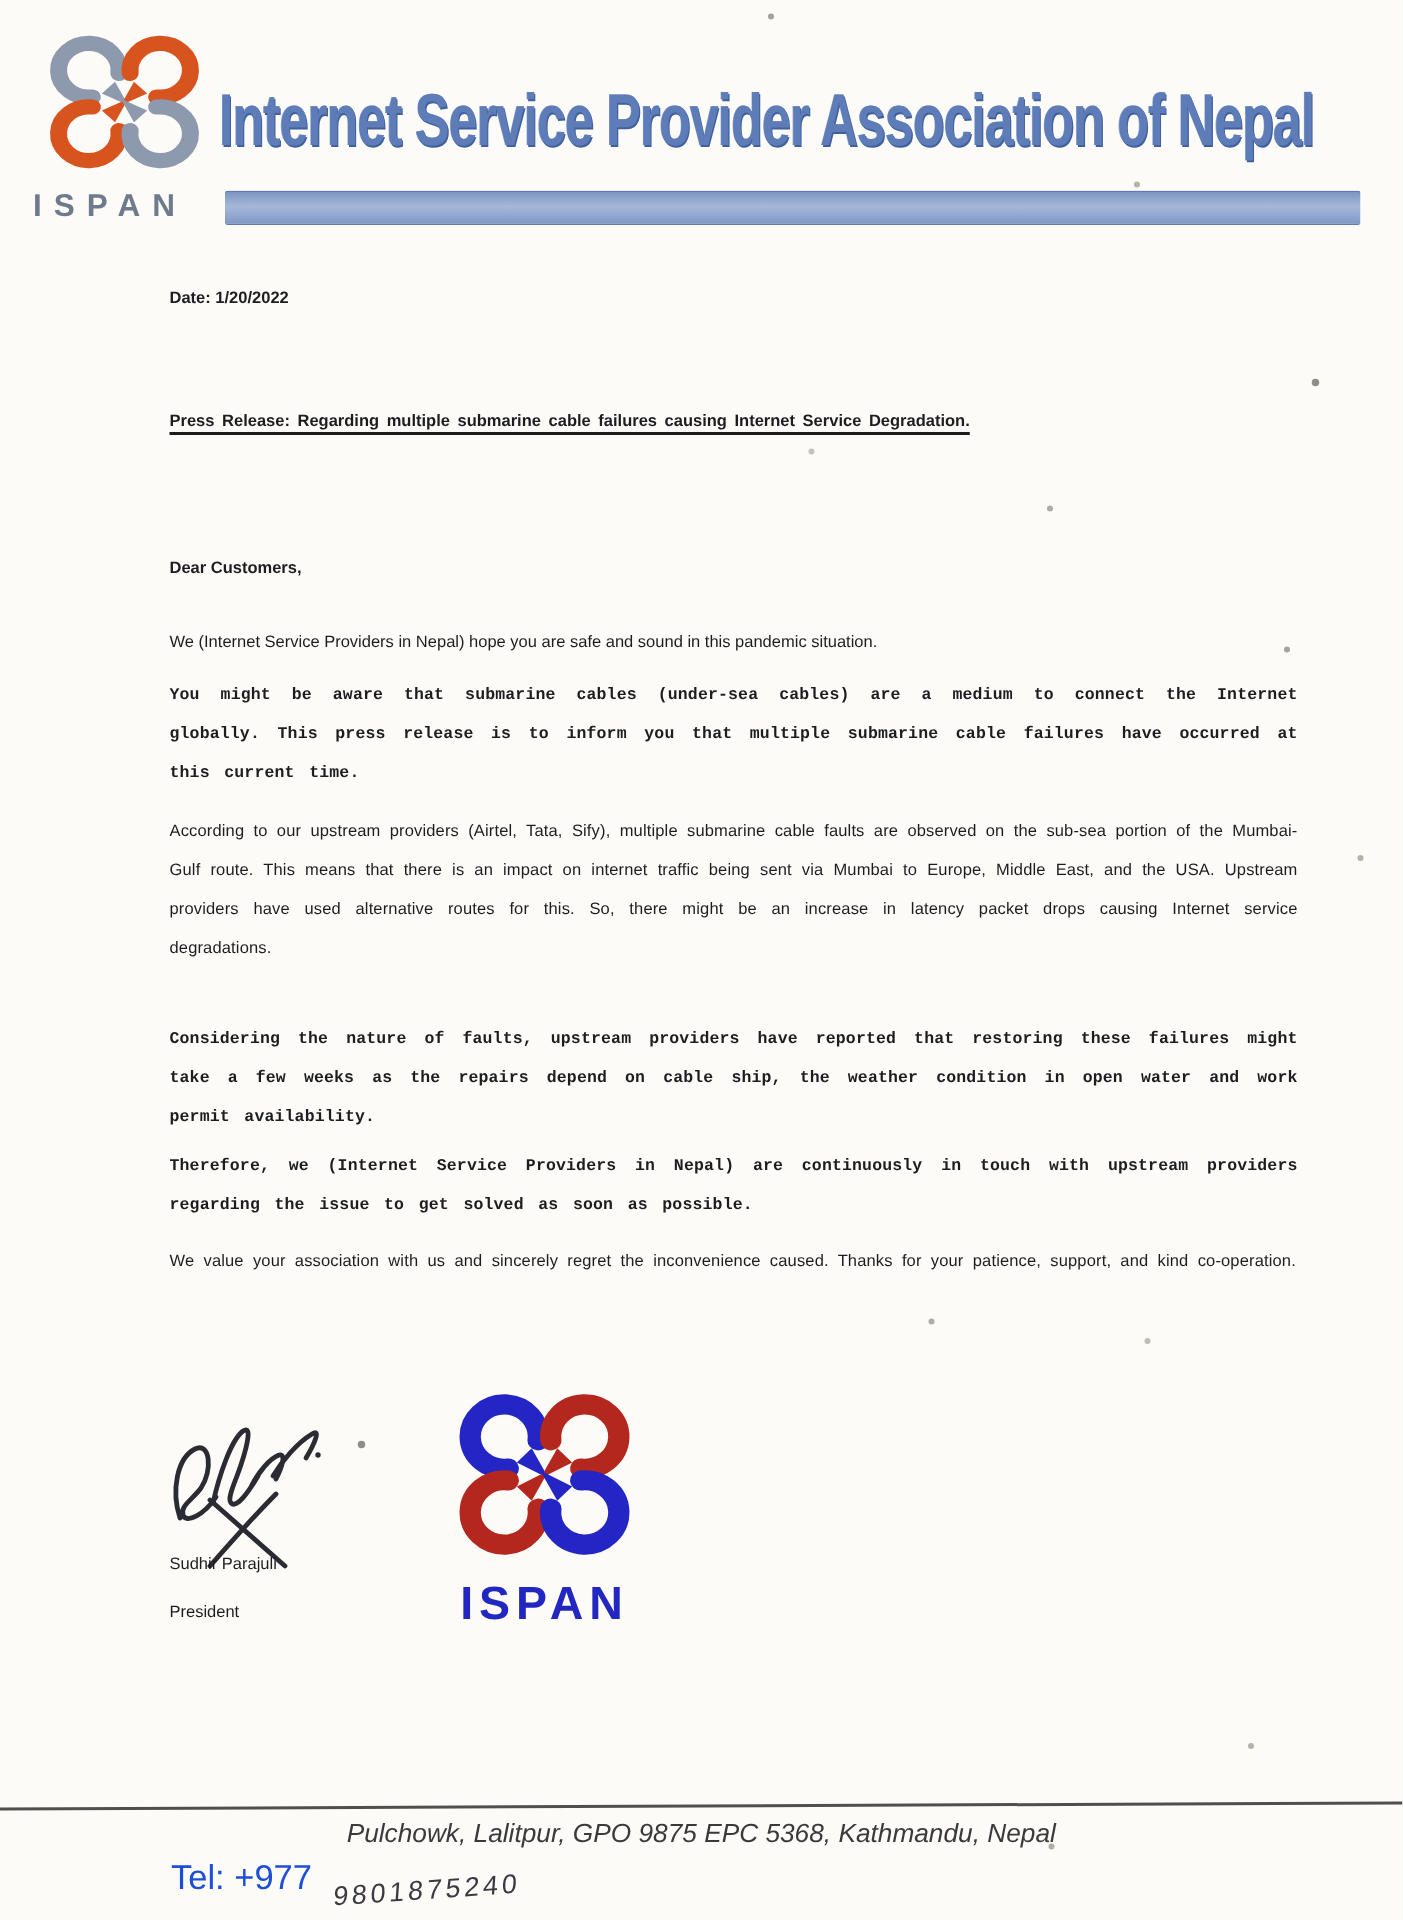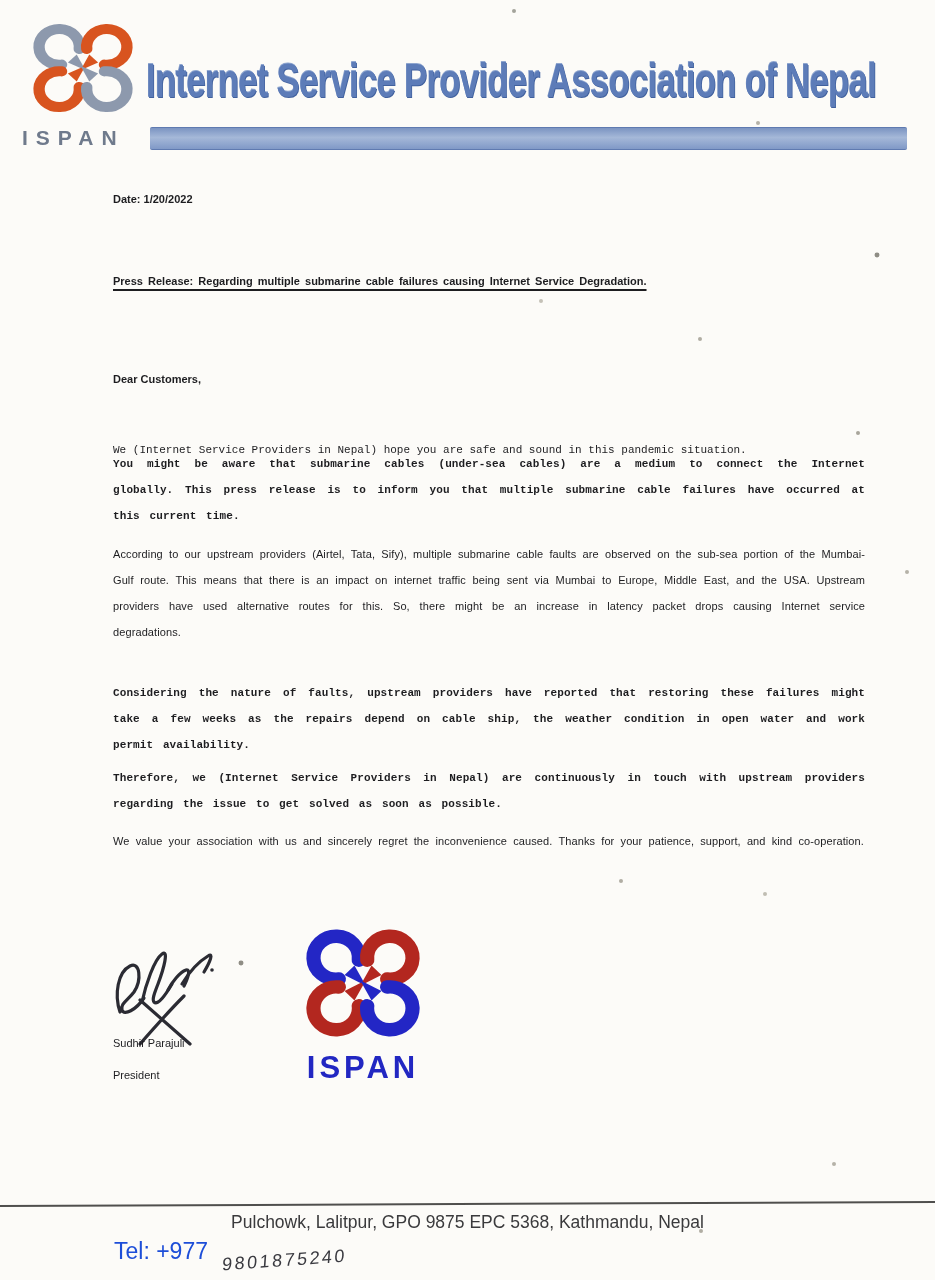--- a/index.html
+++ b/index.html
@@ -29,21 +29,21 @@
   
   .blk{position:absolute;left:113px;width:752px;font-size:11px;line-height:26px;color:#1d1d20;}
   .bold{font-weight:bold;font-family:Liberation Mono, monospace;}
   .just{text-align:justify;letter-spacing:0.1px;word-spacing:3px;}
   .date{top:186px;font-weight:bold;}
   .subject{
     top:266px;font-weight:bold;line-height:31px;text-align:justify;word-spacing:2px;
     text-decoration:underline;text-underline-offset:4px;text-decoration-thickness:1.5px;
   }
   .salutation{top:366px;font-weight:bold;}
-  .p0{top:426px;font-family:Liberation Mono, monospace;}
+  .p0{top:404px;}
   .p1{top:440px;}
   .p2{top:530px;}
   .p3{top:669px;}
   .p4{top:754px;}
   .p5{top:817px;}
   
   .closing{top:908px;font-weight:bold;}
   .signature{position:absolute;left:106px;top:932px;}
   .signer-name{top:1030px;}
   .signer-title{top:1062px;}
@@ -51,21 +51,21 @@
   .stamp-label{
     margin-top:-4px;font-size:31px;font-weight:bold;color:#2227c2;letter-spacing:4px;
   }
   
   .footer-rule{
     position:absolute;left:0;top:1203px;width:935px;height:2px;background:#4f4f4d;
     transform:rotate(-0.25deg);
   }
   .footer-address{
     position:absolute;left:0;top:1212px;width:935px;text-align:center;
-    font-size:17.5px;color:#3a3a3c;
+    font-size:17.5px;color:#3a3a3c;font-style:italic;
   }
   .footer-tel{position:absolute;left:114px;top:1238px;font-size:23px;color:#1d4ed8;}
   .footer-contact{position:absolute;left:344px;top:1241px;font-size:12px;color:#3a3a3c;margin-top:44px;}
   .footer-phone{
     position:absolute;left:222px;top:1250px;font-size:18px;color:#3a3a40;
     letter-spacing:2.5px;transform:rotate(-4deg) skewX(-8deg);
   }
   
   .noise{position:absolute;left:0;top:0;width:2px;height:2px;border-radius:50%;
     box-shadow:

